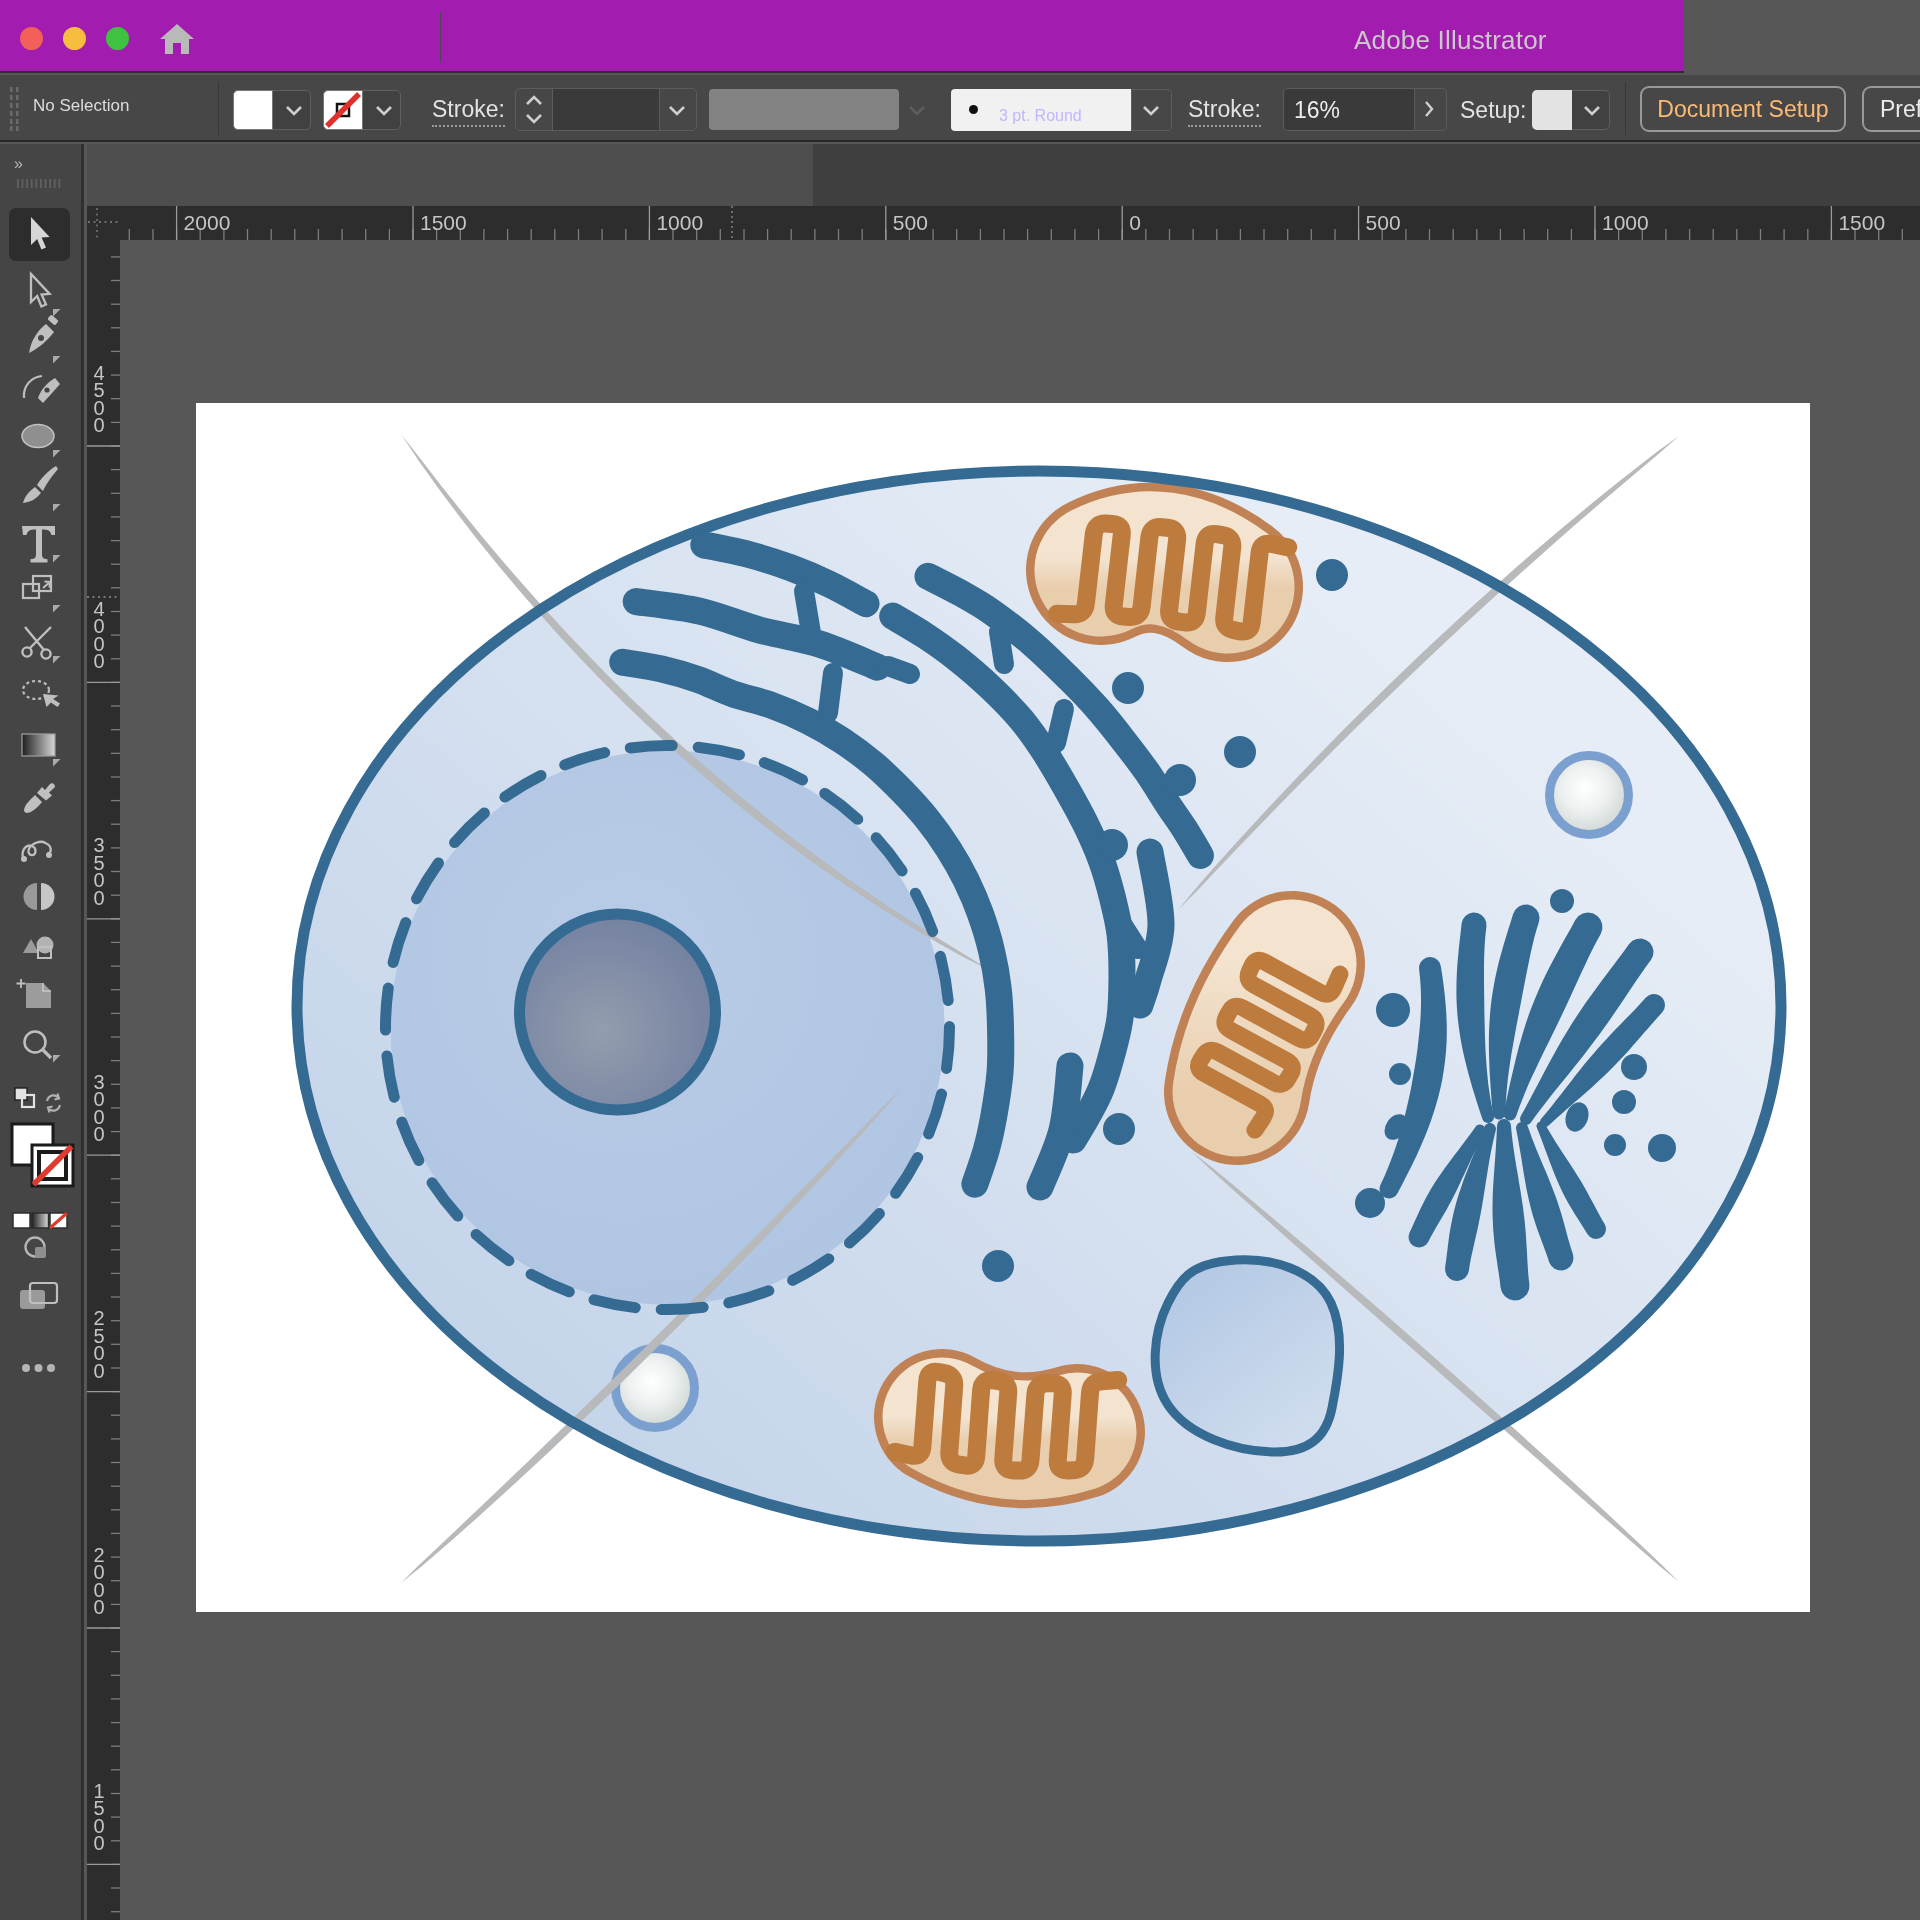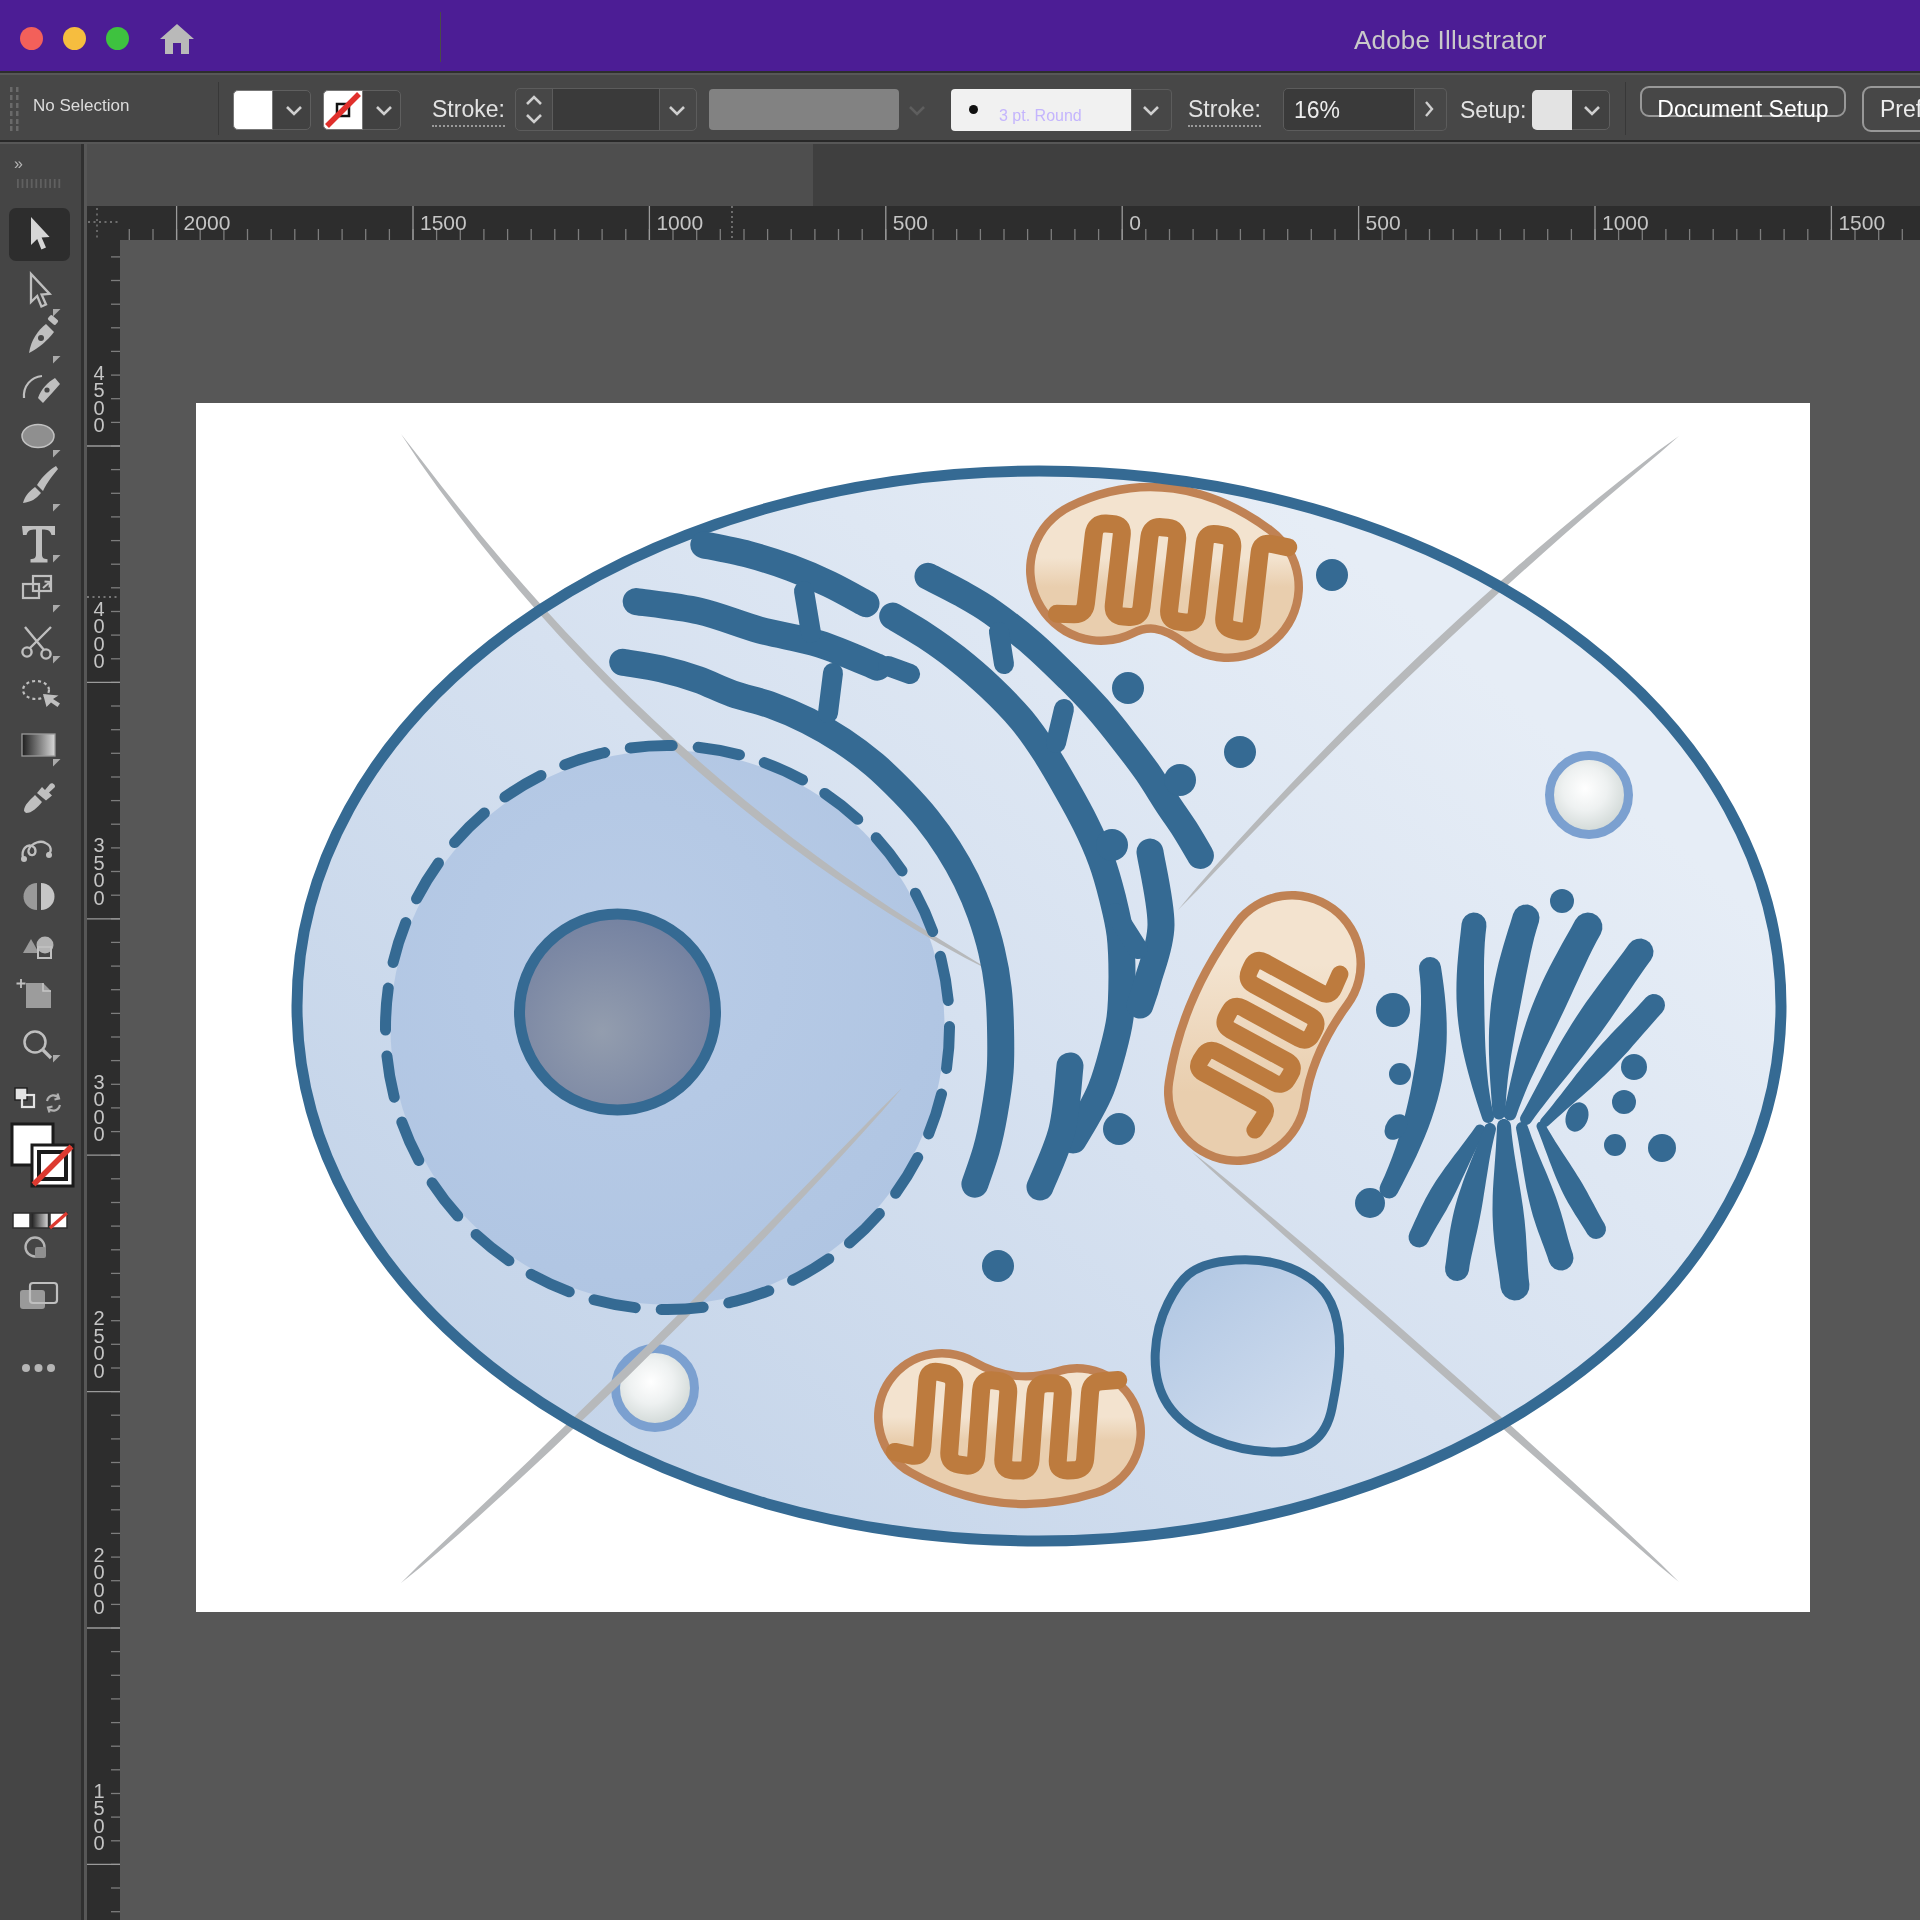--- a/index.html
+++ b/index.html
@@ -1,19 +1,19 @@
 <!DOCTYPE html>
 <html><head><meta charset="utf-8"><style>
 * { margin:0; padding:0; box-sizing:border-box; }
 body { width:1920px; height:1920px; background:#575757; font-family:"Liberation Sans", sans-serif; position:relative; overflow:hidden; }
 .abs { position:absolute; }
 </style></head>
 <body>
 
-<div class="abs" style="left:0;top:0;width:1920px;height:73px;background:#4c1d95;border-bottom:2px solid #2e2e2e">
+<div class="abs" style="left:0;top:0;width:1684px;height:73px;background:#a21caf;border-bottom:2px solid #2e2e2e">
   <div class="abs" style="left:20px;top:27px;width:23px;height:23px;border-radius:50%;background:#f3605a"></div>
   <div class="abs" style="left:63px;top:27px;width:23px;height:23px;border-radius:50%;background:#f6bd3f"></div>
   <div class="abs" style="left:106px;top:27px;width:23px;height:23px;border-radius:50%;background:#3ec23f"></div>
   <svg class="abs" style="left:158px;top:22px" width="38" height="34" viewBox="0 0 38 34">
       <path d="M19,2 L36,17 L31,17 L31,32 L23,32 L23,21 L15,21 L15,32 L7,32 L7,17 L2,17 Z" fill="#b9b9b9"></path>
     </svg>
   <div class="abs" style="left:440px;top:12px;width:1px;height:50px;background:#4a4a4a"></div>
   <div class="abs" style="left:1354px;top:25px;font-size:26px;color:#c9c9c9;letter-spacing:0.2px">Adobe Illustrator</div>
 </div>
 
@@ -83,21 +83,21 @@
   <svg class="abs" style="left:1423px;top:25px" width="12" height="18" viewBox="0 0 12 18">
       <polyline points="3,2 9,9 3,16" fill="none" stroke="#cfcfcf" stroke-width="2.4"></polyline>
     </svg>
   <div class="abs" style="left:1460px;top:22px;font-size:23px;color:#e2e2e2">Setup:</div>
   <div class="abs" style="left:1532px;top:15px;width:78px;height:40px;border:1px solid #5f5f5f;border-radius:5px;background:#414141"></div>
   <div class="abs" style="left:1532px;top:15px;width:40px;height:40px;background:#e3e3e3;border-radius:5px 0 0 5px"></div>
   <svg style="position:absolute;left:1583px;top:30px" width="18" height="11" viewBox="0 0 18 11">
       <polyline points="2,2 9,9 16,2" fill="none" stroke="#cfcfcf" stroke-width="2.6"></polyline>
     </svg>
   <div class="abs" style="left:1625px;top:7px;width:1px;height:53px;background:#383838"></div>
-  <div class="abs" style="left:1640px;top:11px;width:206px;height:31px;border:2px solid #989898;border-radius:9px;color:#ffffff;font-size:23px;text-align:center;line-height:42px">Document Setup</div>
+  <div class="abs" style="left:1640px;top:11px;width:206px;height:46px;border:2px solid #989898;border-radius:9px;color:#fdba74;font-size:23px;text-align:center;line-height:42px">Document Setup</div>
   <div class="abs" style="left:1862px;top:11px;width:120px;height:46px;border:2px solid #989898;border-radius:9px;color:#ececec;font-size:23px;line-height:42px;padding-left:16px">Prefe</div>
 </div>
 
 <div class="abs" style="left:87px;top:144px;width:1833px;height:62px;background:#3f3f3f"></div>
 <div class="abs" style="left:87px;top:144px;width:726px;height:62px;background:#4e4e4e"></div>
 
 <div class="abs" style="left:0;top:144px;width:84px;height:1776px;background:#454545;border-right:3px solid #303030"></div>
 <svg class="abs" style="left:0;top:144px" width="84" height="1776">
     <defs>
       <linearGradient id="gGrad" x1="0" y1="0" x2="1" y2="0">

